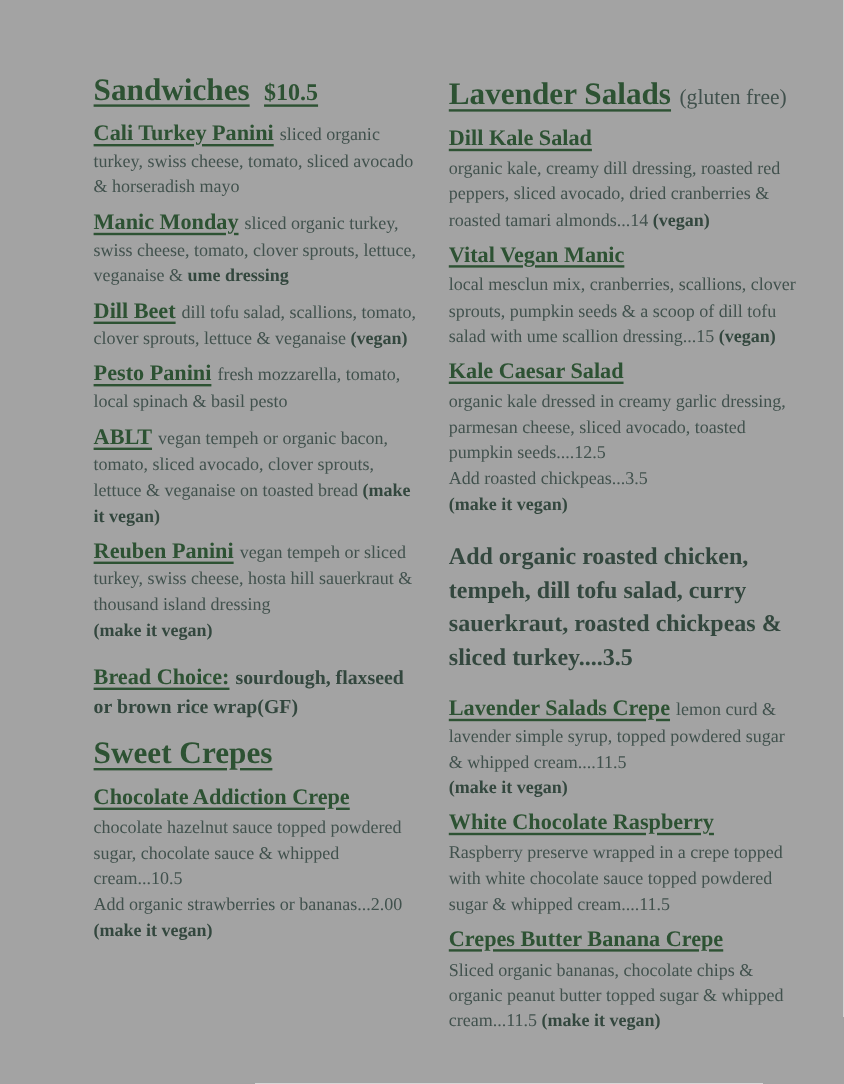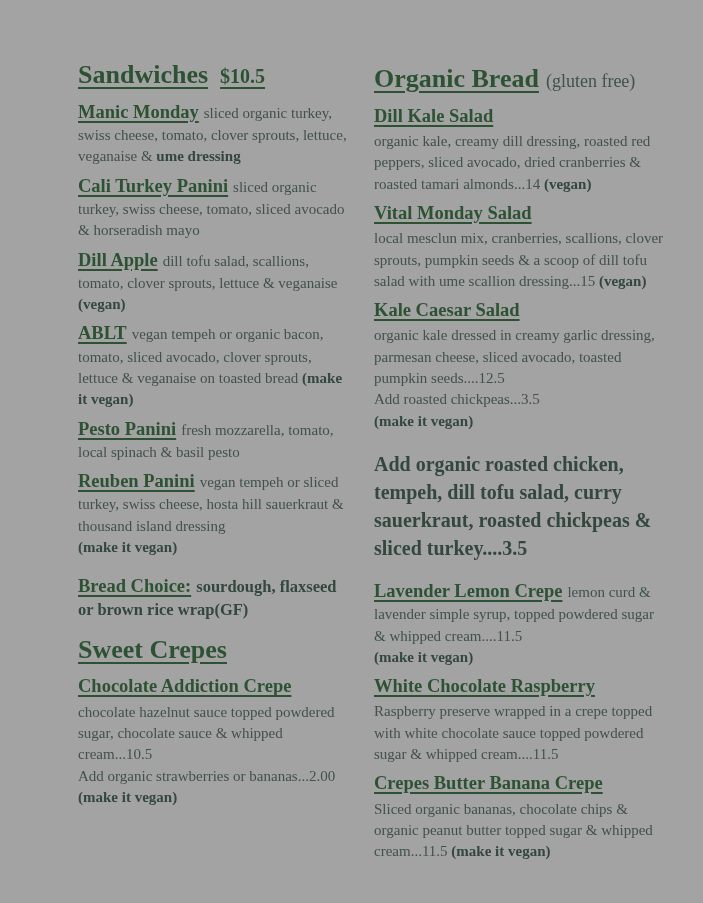--- a/index.html
+++ b/index.html
@@ -75,61 +75,61 @@
   .sec-sweet-gap { margin-top: 13px; }
 </style>
 </head>
 <body>
 
 <div class="page">
   <div class="columns">
     <div class="col col-0">
         <h2 class="section-title"><span class="sec-text">Sandwiches</span><span class="suffix price">$10.5</span></h2>
         <div class="item">
+          <p class="desc"><span class="item-title inline">Cali Turkey Panini</span><span class="seg">sliced organic turkey, swiss cheese, tomato, sliced avocado &amp; horseradish mayo</span></p>
+        </div>
+        <div class="item">
           <p class="desc"><span class="item-title inline">Manic Monday</span><span class="seg">sliced organic turkey, swiss cheese, tomato, clover sprouts, lettuce, veganaise &amp; </span><span class="seg b">ume dressing</span></p>
         </div>
         <div class="item">
-          <p class="desc"><span class="item-title inline">Cali Turkey Panini</span><span class="seg">sliced organic turkey, swiss cheese, tomato, sliced avocado &amp; horseradish mayo</span></p>
+          <p class="desc"><span class="item-title inline">Dill Beet</span><span class="seg">dill tofu salad, scallions, tomato, clover sprouts, lettuce &amp; veganaise </span><span class="seg b">(vegan)</span></p>
         </div>
         <div class="item">
-          <p class="desc"><span class="item-title inline">Dill Apple</span><span class="seg">dill tofu salad, scallions, tomato, clover sprouts, lettuce &amp; veganaise </span><span class="seg b">(vegan)</span></p>
+          <p class="desc"><span class="item-title inline">Pesto Panini</span><span class="seg">fresh mozzarella, tomato, local spinach &amp; basil  pesto</span></p>
         </div>
         <div class="item">
           <p class="desc"><span class="item-title inline">ABLT</span><span class="seg">vegan tempeh or organic bacon,  tomato, sliced avocado, clover sprouts,  lettuce &amp; veganaise on toasted bread </span><span class="seg b">(make it vegan)</span></p>
-        </div>
-        <div class="item">
-          <p class="desc"><span class="item-title inline">Pesto Panini</span><span class="seg">fresh mozzarella, tomato, local spinach &amp; basil  pesto</span></p>
         </div>
         <div class="item">
           <p class="desc"><span class="item-title inline">Reuben Panini</span><span class="seg">vegan tempeh or sliced turkey, swiss cheese, hosta hill sauerkraut &amp; thousand island dressing</span><br><span class="seg b">(make it vegan)</span></p>
         </div>
         <div class="item style-note">
           <p class="desc"><span class="item-title inline">Bread Choice:</span><span class="seg b">sourdough, flaxseed or brown rice wrap(GF)</span></p>
         </div>
         <h2 class="section-title sec-sweet-gap"><span class="sec-text">Sweet Crepes</span></h2>
         <div class="item">
           <p class="desc"><span class="item-title block">Chocolate Addiction Crepe</span><br><span class="seg">chocolate hazelnut sauce topped powdered sugar, chocolate sauce &amp; whipped cream...10.5</span><br><span class="seg">Add organic strawberries or bananas...2.00 </span><span class="seg b">(make it vegan)</span></p>
         </div>
       </div>
     <div class="col col-1">
-        <h2 class="section-title"><span class="sec-text">Organic Bread</span><span class="suffix tag">(gluten free)</span></h2>
+        <h2 class="section-title"><span class="sec-text">Lavender Salads</span><span class="suffix tag">(gluten free)</span></h2>
         <div class="item">
           <p class="desc"><span class="item-title block">Dill Kale Salad</span><br><span class="seg">organic kale, creamy dill dressing, roasted red peppers, sliced avocado, dried cranberries &amp; roasted tamari almonds...14 </span><span class="seg b">(vegan)</span></p>
         </div>
         <div class="item">
-          <p class="desc"><span class="item-title block">Vital Monday Salad</span><br><span class="seg">local mesclun mix, cranberries, scallions, clover sprouts, pumpkin seeds &amp; a scoop of dill tofu salad with ume scallion dressing...15 </span><span class="seg b">(vegan)</span></p>
+          <p class="desc"><span class="item-title block">Vital Vegan Manic</span><br><span class="seg">local mesclun mix, cranberries, scallions, clover sprouts, pumpkin seeds &amp; a scoop of dill tofu salad with ume scallion dressing...15 </span><span class="seg b">(vegan)</span></p>
         </div>
         <div class="item">
           <p class="desc"><span class="item-title block">Kale Caesar Salad</span><br><span class="seg">organic kale dressed in creamy garlic dressing,  parmesan cheese, sliced avocado, toasted pumpkin seeds....12.5</span><br><span class="seg">Add roasted chickpeas...3.5</span><br><span class="seg b">(make it vegan)</span></p>
         </div>
         <div class="item style-addon">
           <p class="desc"><span class="seg b">Add organic roasted chicken, tempeh, dill tofu salad, curry sauerkraut, roasted chickpeas &amp; sliced turkey....3.5</span></p>
         </div>
         <div class="item">
-          <p class="desc"><span class="item-title inline">Lavender Lemon Crepe</span><span class="seg">lemon curd &amp; lavender simple syrup, topped powdered sugar &amp; whipped cream....11.5</span><br><span class="seg b">(make it vegan)</span></p>
+          <p class="desc"><span class="item-title inline">Lavender Salads Crepe</span><span class="seg">lemon curd &amp; lavender simple syrup, topped powdered sugar &amp; whipped cream....11.5</span><br><span class="seg b">(make it vegan)</span></p>
         </div>
         <div class="item">
           <p class="desc"><span class="item-title block">White Chocolate Raspberry</span><br><span class="seg">Raspberry preserve wrapped in a crepe topped with white chocolate sauce topped powdered sugar &amp; whipped cream....11.5</span></p>
         </div>
         <div class="item">
           <p class="desc"><span class="item-title block">Crepes Butter Banana Crepe</span><br><span class="seg">Sliced organic bananas, chocolate chips &amp; organic peanut butter topped sugar &amp; whipped cream...11.5 </span><span class="seg b">(make it vegan)</span></p>
         </div>
       </div>
   </div>
 </div>

